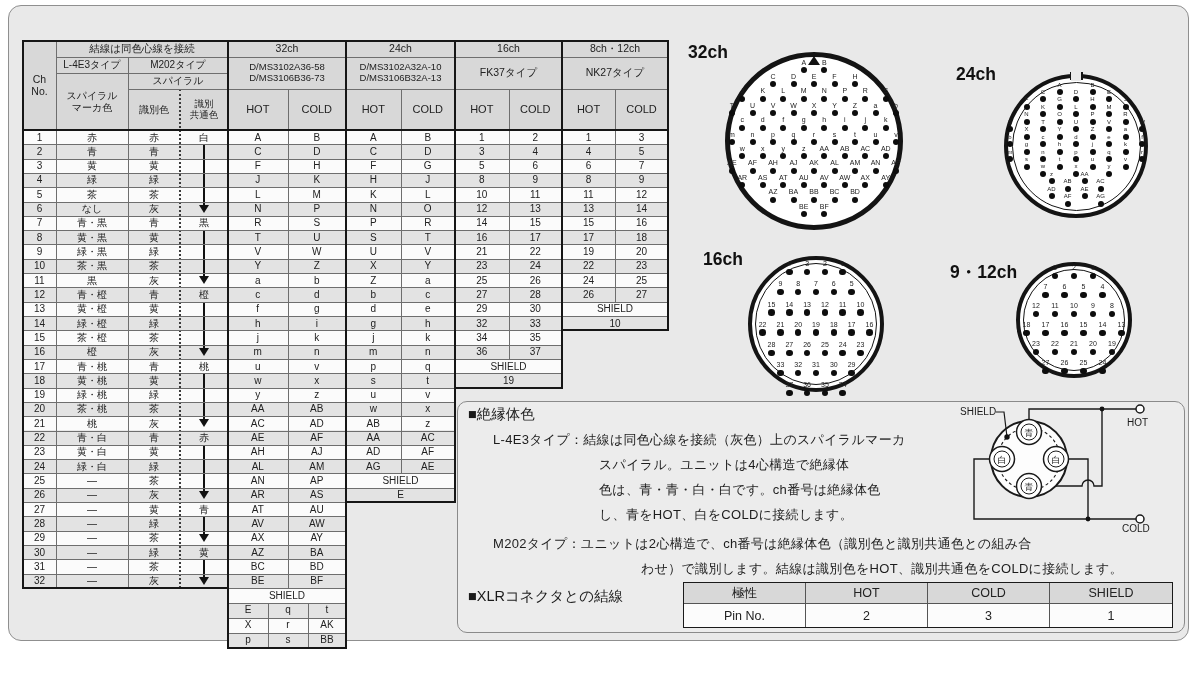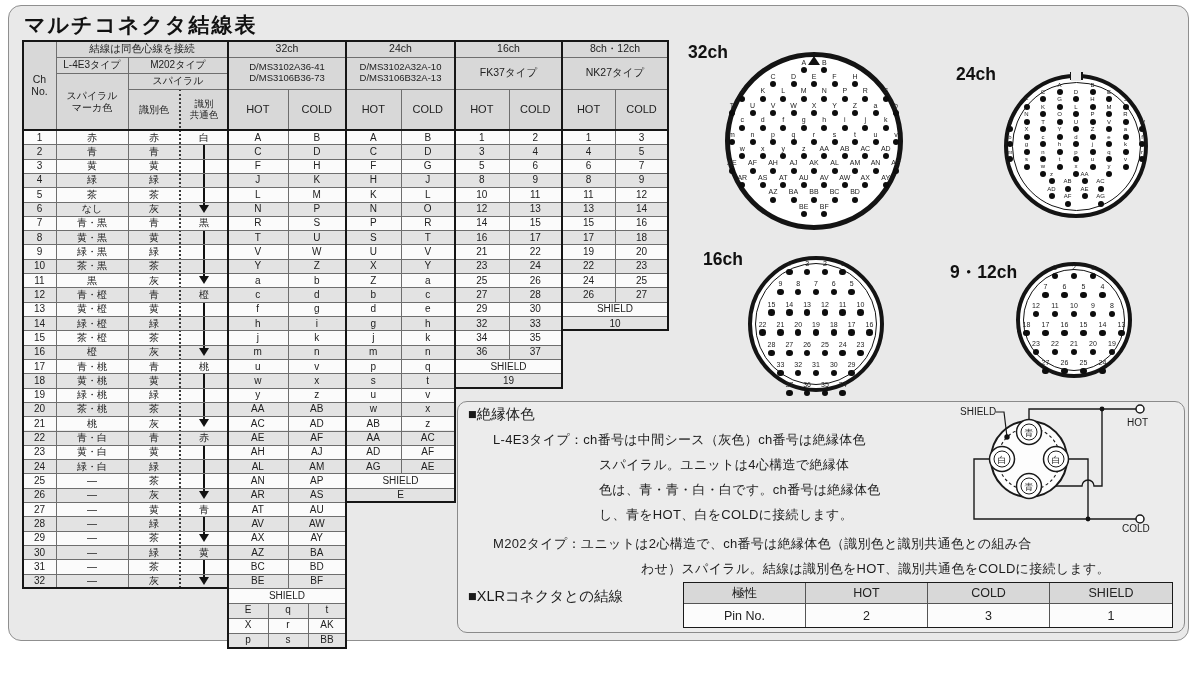--- a/index.html
+++ b/index.html
@@ -40,21 +40,20 @@
   .xcell:nth-child(4n){border-right:none;}
   .xcell:nth-child(n+5){border-bottom:none;}
   .diagram-svg{position:absolute;left:498px;top:-4px;}
   svg text{font-family:"Liberation Sans","DejaVu Sans",sans-serif;fill:#1a1a1a;}
 </style>
 </head>
 <body>
 
 <div class="page">
   <div class="panel"></div>
-  <div class="title">マルチコネクタ結線表</div>
 
   <div id="tbl">
       <div class="bgstrip" style="left: 23px; top: 41px; width: 645px; height: 89px; background: rgb(216, 216, 216);"></div>
       <div class="bgstrip" style="left: 23px; top: 130px; width: 645px; height: 14.31px; background: rgb(251, 251, 251);"></div>
       <div class="bgstrip" style="left: 23px; top: 144.31px; width: 645px; height: 14.31px; background: rgb(227, 227, 227);"></div>
       <div class="bgstrip" style="left: 23px; top: 158.62px; width: 645px; height: 14.31px; background: rgb(251, 251, 251);"></div>
       <div class="bgstrip" style="left: 23px; top: 172.93px; width: 645px; height: 14.31px; background: rgb(227, 227, 227);"></div>
       <div class="bgstrip" style="left: 23px; top: 187.24px; width: 645px; height: 14.31px; background: rgb(251, 251, 251);"></div>
       <div class="bgstrip" style="left: 23px; top: 201.55px; width: 645px; height: 14.31px; background: rgb(227, 227, 227);"></div>
       <div class="bgstrip" style="left: 23px; top: 215.86px; width: 645px; height: 14.31px; background: rgb(251, 251, 251);"></div>
@@ -92,21 +91,21 @@
       <div class="tcell" style="left: 56px; top: 41px; width: 172px; height: 16px; font-size: 10.5px;">結線は同色心線を接続</div>
       <div class="tcell" style="left: 56px; top: 57px; width: 72px; height: 16px; font-size: 10px;">L-4E3タイプ</div>
       <div class="tcell" style="left: 128px; top: 57px; width: 100px; height: 16px; font-size: 10px;">M202タイプ</div>
       <div class="tcell" style="left: 56px; top: 73px; width: 72px; height: 57px; font-size: 10px;">スパイラル
 マーカ色</div>
       <div class="tcell" style="left: 128px; top: 73px; width: 100px; height: 16px; font-size: 10px;">スパイラル</div>
       <div class="tcell" style="left: 128px; top: 89px; width: 52px; height: 41px; font-size: 10px;">識別色</div>
       <div class="tcell" style="left: 180px; top: 89px; width: 48px; height: 41px; font-size: 9.5px;">識別
 共通色</div>
       <div class="tcell" style="left: 228px; top: 41px; width: 118px; height: 16px; font-size: 10.5px;">32ch</div>
-      <div class="tcell" style="left: 228px; top: 57px; width: 118px; height: 32px; font-size: 9.5px;">D/MS3102A36-41
+      <div class="tcell" style="left: 228px; top: 57px; width: 118px; height: 32px; font-size: 9.5px;">D/MS3102A36-58
 D/MS3106B36-73</div>
       <div class="tcell" style="left: 228px; top: 89px; width: 59.5px; height: 41px; font-size: 11px;">HOT</div>
       <div class="tcell" style="left: 287.5px; top: 89px; width: 58.5px; height: 41px; font-size: 11px;">COLD</div>
       <div class="tcell" style="left: 346px; top: 41px; width: 109px; height: 16px; font-size: 10.5px;">24ch</div>
       <div class="tcell" style="left: 346px; top: 57px; width: 109px; height: 32px; font-size: 9.5px;">D/MS3102A32A-10
 D/MS3106B32A-13</div>
       <div class="tcell" style="left: 346px; top: 89px; width: 54.5px; height: 41px; font-size: 11px;">HOT</div>
       <div class="tcell" style="left: 400.5px; top: 89px; width: 54.5px; height: 41px; font-size: 11px;">COLD</div>
       <div class="tcell" style="left: 455px; top: 41px; width: 107px; height: 16px; font-size: 10.5px;">16ch</div>
       <div class="tcell" style="left: 455px; top: 57px; width: 107px; height: 32px; font-size: 10.5px;">FK37タイプ</div>
@@ -875,26 +874,26 @@
       <div class="pin-label" style="left: 1054.5px; top: 359.25px; width: 20px; height: 8px; font-size: 7px;">26</div>
       <div class="pin-dot" style="left: 1080.25px; top: 367.75px; width: 6.5px; height: 6.5px;"></div>
       <div class="pin-label" style="left: 1073.5px; top: 359.25px; width: 20px; height: 8px; font-size: 7px;">25</div>
       <div class="pin-dot" style="left: 1099.25px; top: 367.75px; width: 6.5px; height: 6.5px;"></div>
       <div class="pin-label" style="left: 1092.5px; top: 359.25px; width: 20px; height: 8px; font-size: 7px;">24</div>
     </div>
 
   <div class="notebox">
     <div class="note-head">■絶縁体色</div>
     <div id="notelines">
-        <div class="note-line" style="left: 35px; top: 29px;">L-4E3タイプ：ch番号は中間シース（灰色）ch番号は絶縁体色</div>
+        <div class="note-line" style="left: 35px; top: 29px;">L-4E3タイプ：結線は同色心線を接続（灰色）上のスパイラルマーカ</div>
         <div class="note-line" style="left: 141px; top: 54px;">スパイラル。ユニットは4心構造で絶縁体</div>
         <div class="note-line" style="left: 141px; top: 79px;">色は、青・青・白・白です。ch番号は絶縁体色</div>
         <div class="note-line" style="left: 141px; top: 104px;">し、青をHOT、白をCOLDに接続します。</div>
         <div class="note-line" style="left: 35px; top: 133px;">M202タイプ：ユニットは2心構造で、ch番号は絶縁体色（識別色と識別共通色との組み合</div>
-        <div class="note-line" style="left: 183px; top: 158px;">わせ）スパイラル。結線は識別色をHOT、識別共通色をCOLDに接続します。</div>
+        <div class="note-line" style="left: 183px; top: 158px;">わせ）で識別します。結線は識別色をHOT、識別共通色をCOLDに接続します。</div>
       </div>
 
     <svg class="diagram-svg" width="220" height="135" viewBox="0 0 220 135">
 
       <path d="M73,21.5 V11 H180" fill="none" stroke="#1a1a1a" stroke-width="1.4"></path>
       <path d="M85.5,88 H126 A6,6 0 0 1 138,88 H146 V11" fill="none" stroke="#1a1a1a" stroke-width="1.4"></path>
       <path d="M112.5,61 H132 V121" fill="none" stroke="#1a1a1a" stroke-width="1.4"></path>
       <path d="M33.5,61 H18 V121 H180" fill="none" stroke="#1a1a1a" stroke-width="1.4"></path>
       <circle cx="146" cy="11" r="2.4" fill="#111"></circle>
       <circle cx="132" cy="121" r="2.4" fill="#111"></circle>

